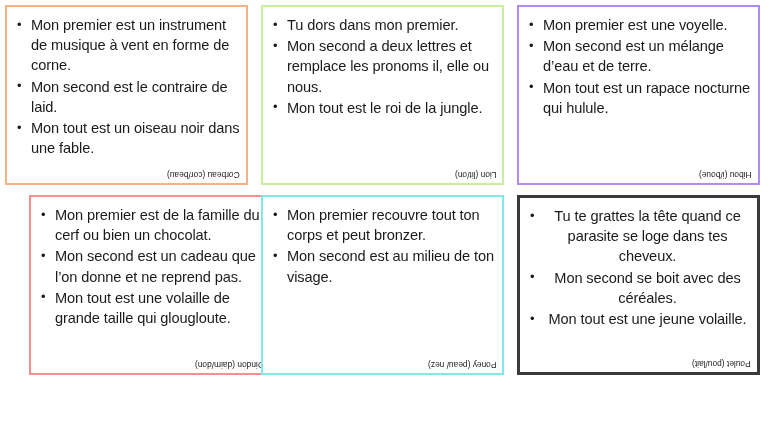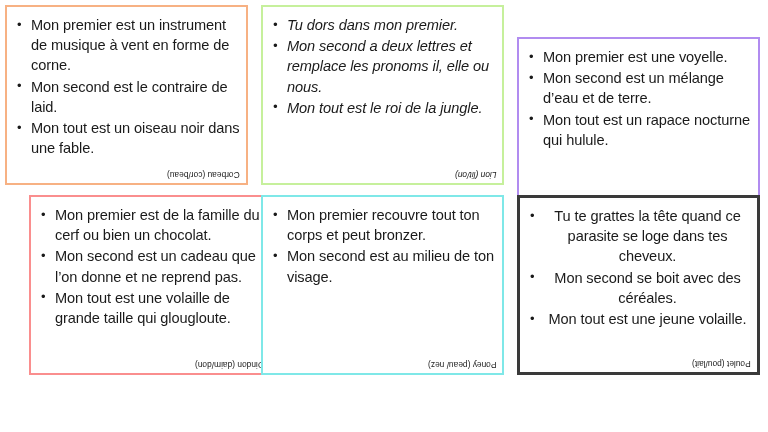--- a/index.html
+++ b/index.html
@@ -68,22 +68,22 @@
     right: 6px;
     bottom: 3px;
     font-size: 8.4px;
     line-height: 10px;
     color: #1a1a1a;
     transform: rotate(180deg);
     transform-origin: center center;
     white-space: nowrap;
   }
   .cell-1 .card { border-color: #f7b183; }
-  .cell-2 .card { border-color: #c6f09c; font-style: italic; }
-  .cell-3 .card { border-color: #b18cf0; margin-top: 32px; }
+  .cell-2 .card { border-color: #c6f09c; }
+  .cell-3 .card { border-color: #b18cf0; }
   .cell-4 .card { border-color: #fa8e8e; margin-left: 24px; }
   .cell-5 .card { border-color: #7fe8e8; }
   .cell-6 .card { border-color: #3a3a3a; text-align: center; }
 </style>
 </head>
 <body>
 
 <div class="sheet">
   <div class="grid">
 

